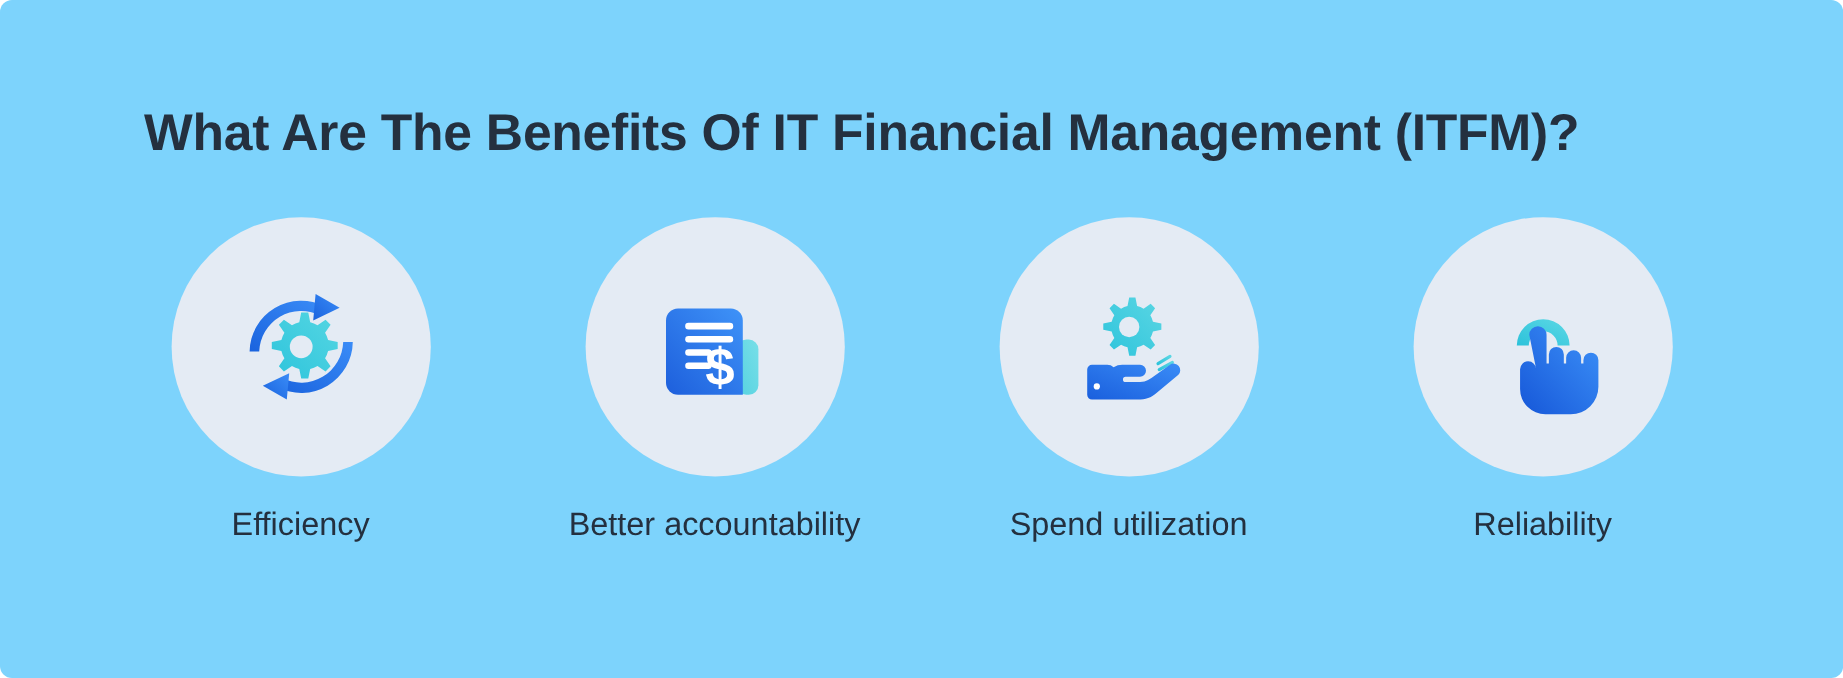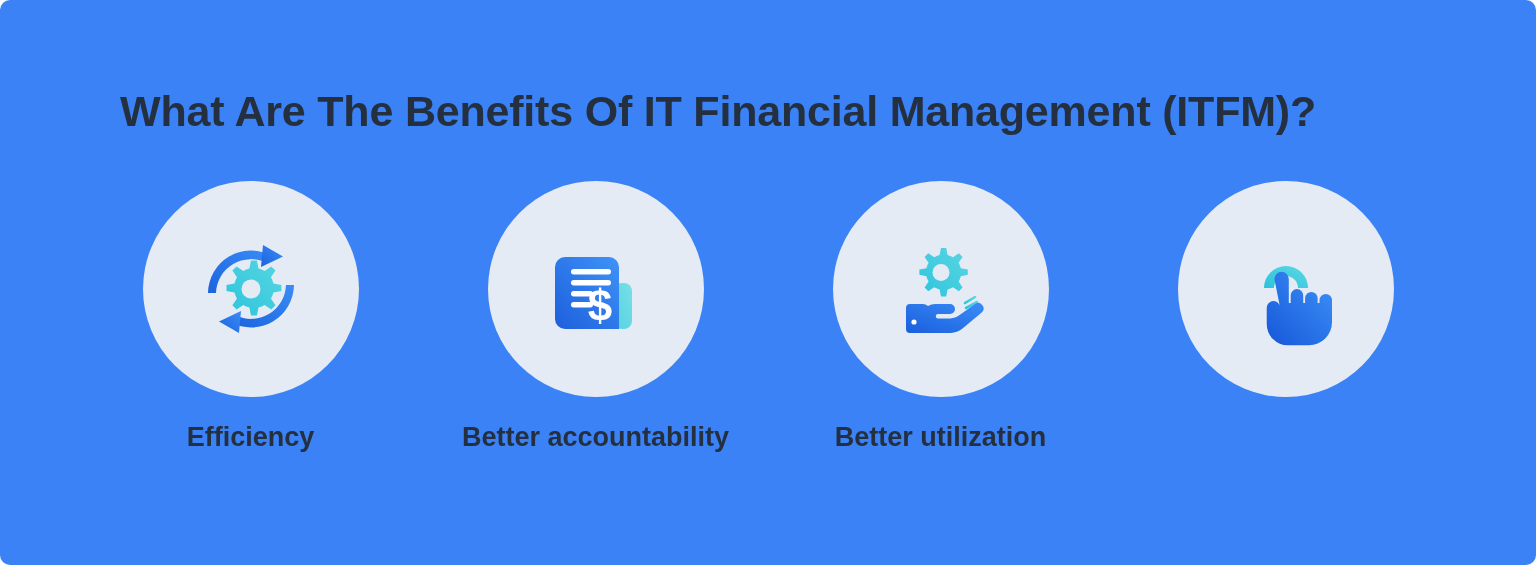--- a/index.html
+++ b/index.html
@@ -11,21 +11,21 @@
   body {
     width: 1536px;
     height: 565px;
     overflow: hidden;
     font-family: "Liberation Sans", sans-serif;
   }
   .panel {
     position: relative;
     width: 1536px;
     height: 565px;
-    background: #3b82f6;
+    background: #7dd3fc;
     border-radius: 10px;
     box-sizing: border-box;
     overflow: hidden;
   }
   .title {
     position: absolute;
     left: 120px;
     top: 83px;
     width: 1300px;
     font-size: 43px;
@@ -61,21 +61,21 @@
   }
   .icon-wrap {
     width: 116px;
     height: 116px;
     display: block;
   }
   .label {
     margin-top: 22px;
     font-size: 27px;
     line-height: 36px;
-    font-weight: 700;
+    font-weight: 400;
     color: #24303f;
     text-align: right;
     max-width: 290px;
   }
 </style>
 </head>
 <body>
 
 <div class="panel">
 
@@ -172,21 +172,21 @@
               <path d="M83 77 L94 71"></path>
               <path d="M84 82 L95 76"></path>
             </g>
 
             <path fill="url(#g3h)" d="M23 77 a4 4 0 0 1 4-4 h12 a8 8 0 0 1 6 2 a14 14 0 0 1 8-2 h14 a5 5 0 0 1 0 10 h-12 a2.2 2.2 0 0 0 0 4.4 h10
               c6 0 9-1.5 13-4.5 l14-10 a5.5 5.5 0 0 1 7 8.4 l-18 15 c-5 4.2-9 5.7-16 5.7 h-38 a4 4 0 0 1 -4-4 z"></path>
             <circle cx="31" cy="91" r="2.6" fill="#ffffff"></circle>
           </svg>
         </span>
       </div>
-      <div class="label">Better utilization</div>
+      <div class="label">Spend utilization</div>
     </div>
 
     <div class="card">
       <div class="circle">
         <span class="icon-wrap">
           <svg viewBox="0 0 116 116" width="116" height="116" xmlns="http://www.w3.org/2000/svg">
             <defs>
               <linearGradient id="g4h" x1="0" y1="1" x2="1" y2="0">
                 <stop offset="0" stop-color="#1657d8"></stop>
                 <stop offset="1" stop-color="#3d92f9"></stop>
@@ -197,16 +197,17 @@
               </linearGradient>
             </defs>
 
             <path d="M36 57 A19 19 0 1 1 80 57 L70 57 A9.5 9.5 0 1 0 46 57 Z" fill="url(#g4r)"></path>
 
             <path fill="url(#g4h)" d="M51 48 a7.5 7.5 0 0 1 15 0 v25 h2 v-8 a6.5 6.5 0 0 1 13 0 v8 h2 v-5 a6.5 6.5 0 0 1 13 0 v5 h2 v-3 a6.5 6.5 0 0 1 13 0 v23
               a24 24 0 0 1 -24 24 h-22 a22 22 0 0 1 -22 -22 v-17 a7 7 0 0 1 14 0 z" transform="translate(-16,0) scale(0.96) translate(14,2)"></path>
           </svg>
         </span>
       </div>
+      <div class="label">Reliability</div>
     </div>
 
   </div>
 </div>
 
 </body></html>

